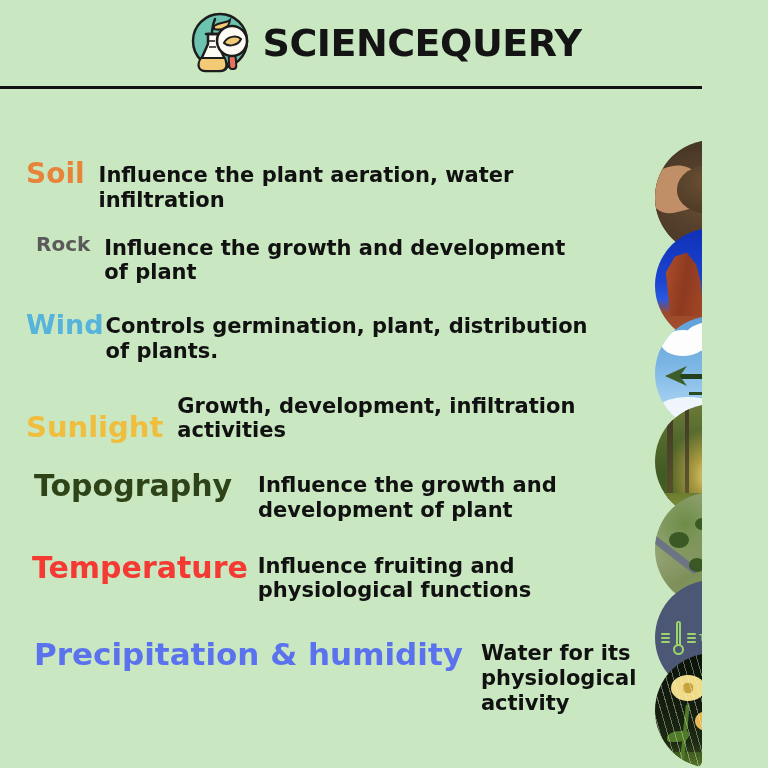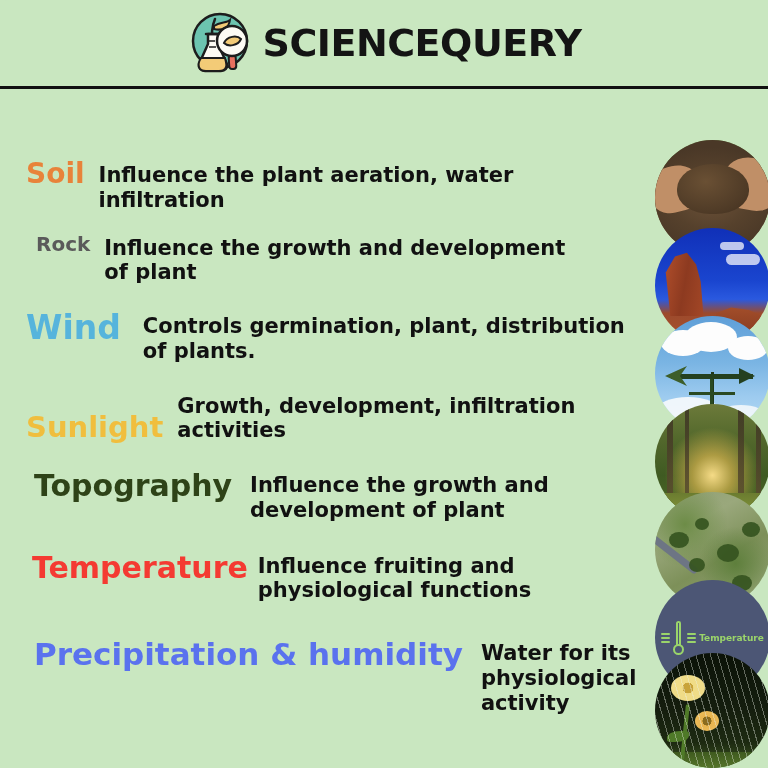--- a/index.html
+++ b/index.html
@@ -8,21 +8,21 @@
   }
   body {
     width: 768px;
     height: 768px;
     overflow: hidden;
     background: #c9e7c0;
     font-family: "Liberation Sans", sans-serif;
   }
   .page {
     position: relative;
-    width: 768px;
+    width: 702px;
     height: 768px;
     background: #c9e7c0;
     overflow: hidden;
     border-radius: 8px;
   }
 
   
   .header {
     position: absolute;
     left: 0;
@@ -109,28 +109,28 @@
   
   .row-soil          { margin-top: 0;  }
   .row-soil .factor-name  { font-size: 28px; margin-right: 14px; }
   .row-soil .factor-desc  { font-size: 21px; padding-top: 5px; max-width: 545px; }
 
   .row-rock          { margin-top: 20px; }
   .row-rock .factor-name  { font-size: 20px; margin-right: 14px; padding-left: 10px; }
   .row-rock .factor-desc  { font-size: 21px; padding-top: 3px; max-width: 480px; }
 
   .row-wind          { margin-top: 25px; }
-  .row-wind .factor-name  { font-size: 33px; margin-right: 22px; }
+  .row-wind .factor-name  { font-size: 27px; margin-right: 2px; }
   .row-wind .factor-desc  { font-size: 21px; padding-top: 4px; max-width: 500px; }
 
   .row-sunlight      { margin-top: 26px; align-items: flex-end; }
   .row-sunlight .factor-name { font-size: 29px; margin-right: 14px; }
   .row-sunlight .factor-desc { font-size: 21px; padding-top: 4px; max-width: 430px; }
 
-  .row-topography    { margin-top: 26px; }
+  .row-topography    { margin-top: 26px; gap: 8px; }
   .row-topography .factor-name { font-size: 30px; margin-right: 18px; padding-left: 8px; }
   .row-topography .factor-desc { font-size: 21px; padding-top: 4px; max-width: 320px; }
 
   .row-temperature   { margin-top: 28px; }
   .row-temperature .factor-name { font-size: 30px; margin-right: 10px; padding-left: 6px; }
   .row-temperature .factor-desc { font-size: 21px; padding-top: 3px; max-width: 300px; }
 
   .row-precipitation { margin-top: 34px; }
   .row-precipitation .factor-name { font-size: 31px; margin-right: 18px; padding-left: 8px; }
   .row-precipitation .factor-desc { font-size: 21px; padding-top: 4px; max-width: 160px; }

